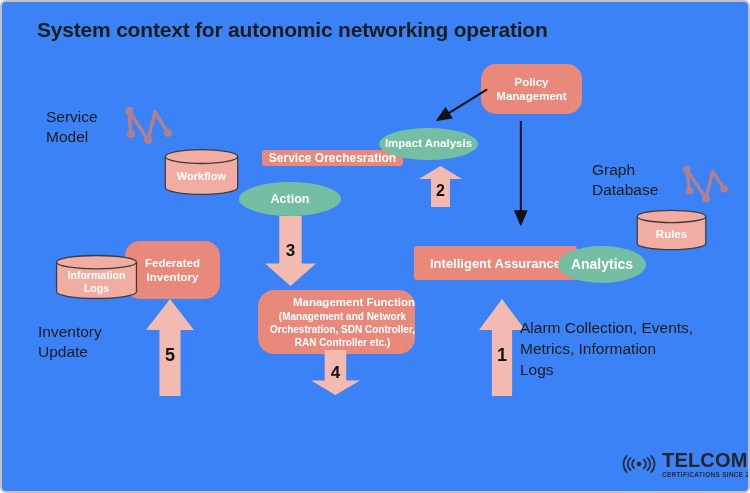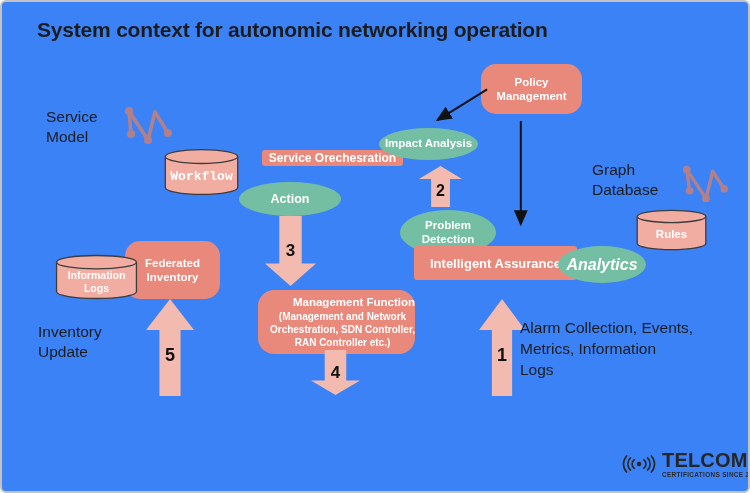--- a/index.html
+++ b/index.html
@@ -99,46 +99,44 @@
     <circle cx="9" cy="31" r="4"></circle>
     <circle cx="26" cy="37" r="4"></circle>
     <circle cx="46" cy="30" r="4"></circle>
   </svg>
 
   <div class="cyl" style="left:161px; top:146px; width:77px; height:48px;">
     <svg viewBox="0 0 100 62" preserveAspectRatio="none">
       <path class="cyl-fill" d="M3 11 v40 a47 9 0 0 0 94 0 v-40"></path>
       <ellipse class="cyl-fill" cx="50" cy="11" rx="47" ry="9"></ellipse>
     </svg>
-    <div class="cyl-label" style="font-size:13px;font-family:Liberation Mono, monospace;">Workflow</div>
+    <div class="cyl-label" style="font-size:11px;">Workflow</div>
   </div>
 
   <div class="box3d" style="left:260px; top:148px; width:141px; height:16px; font-size:12px;">
     <span>Service Orechesration</span>
   </div>
 
   <div class="green-ellipse" style="left:377px; top:126px; width:99px; height:32px; font-size:11.5px;">
     <span>Impact Analysis</span>
   </div>
 
   <div class="green-ellipse" style="left:237px; top:180px; width:102px; height:34px; font-size:12.5px;">
     <span>Action</span>
   </div>
 
   <div class="salmon-box prelabel" style="left:479px; top:62px; width:101px; height:50px; font-size:11.5px;">Policy
 Management</div>
 
-  <div class="green-ellipse prelabel" style="left:398px; top:208px; width:96px; height:45px; font-size:11.5px;">Problem
-Detection</div>
 
   <div class="box3d" style="left:412px; top:244px; width:163px; height:34px; font-size:13px;">
     <span>Intelligent Assurance</span>
   </div>
 
-  <div class="green-ellipse" style="left:556px; top:244px; width:88px; height:37px; font-size:16px;font-style:italic;">
+  <div class="green-ellipse" style="left:556px; top:244px; width:88px; height:37px; font-size:14px;">
     <span>Analytics</span>
   </div>
 
   <div class="plain-label prelabel" style="left:590px; top:158px; width:94px;">Graph
 Database</div>
   <svg class="abs graph-icon" style="left:678px; top:160px;" width="50" height="46" viewBox="0 0 52 44">
     <line x1="7" y1="6" x2="10" y2="28"></line>
     <line x1="7" y1="6" x2="27" y2="36"></line>
     <line x1="27" y1="36" x2="34" y2="8"></line>
     <line x1="34" y1="8" x2="46" y2="26"></line>

